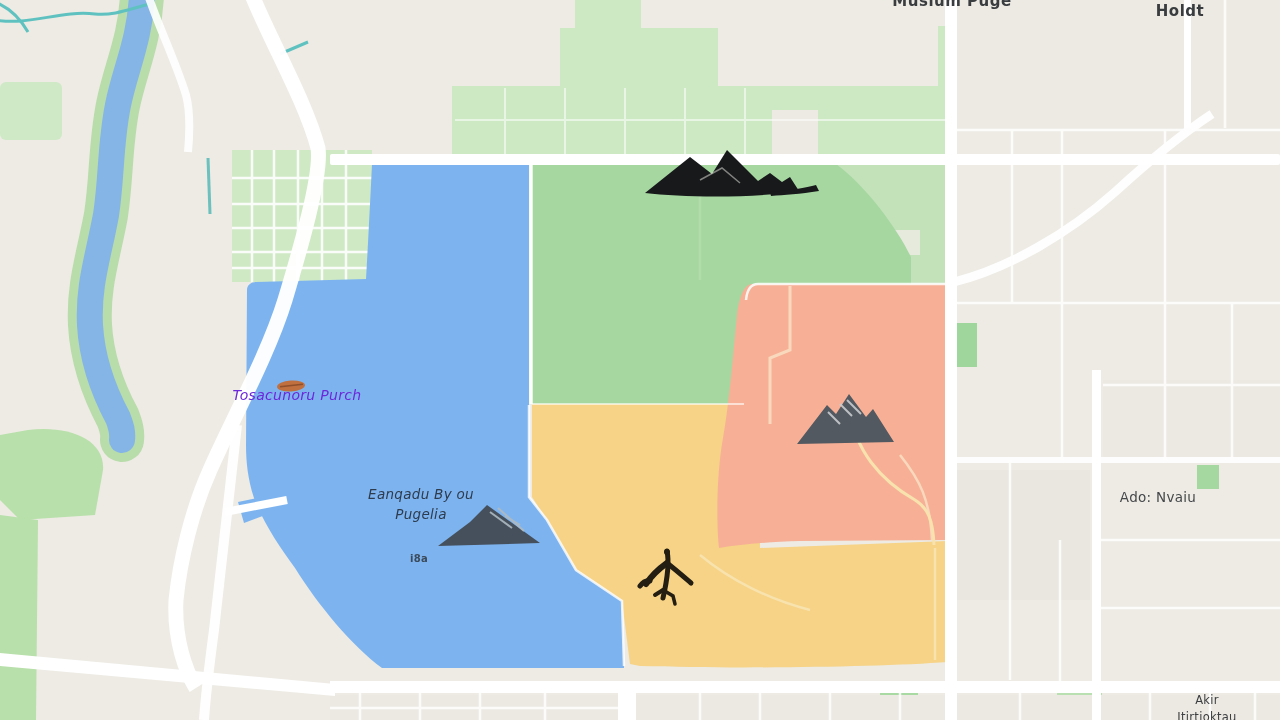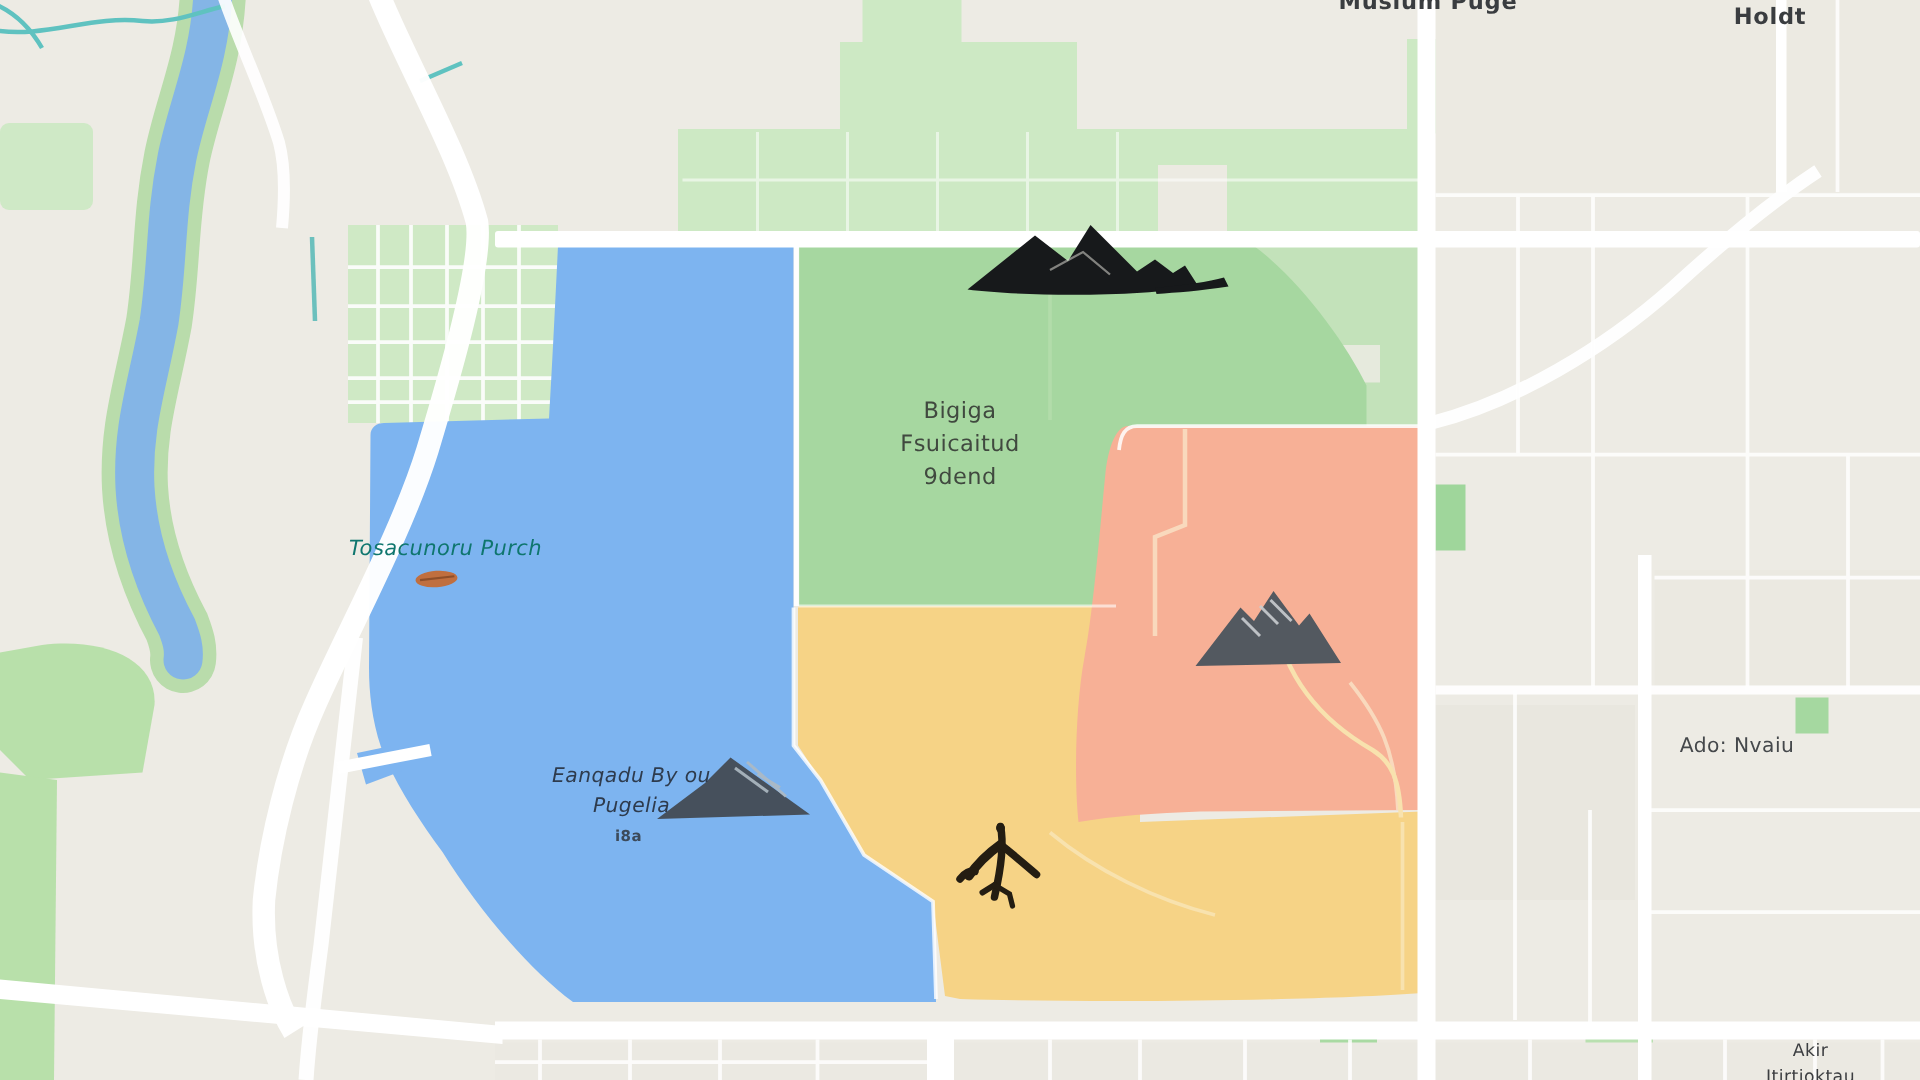--- a/index.html
+++ b/index.html
@@ -8,21 +8,21 @@
     background:#edebe4;
     font-family:"DejaVu Sans","Liberation Sans",sans-serif;
   }
   #map-svg{position:absolute;left:0;top:0;}
   .map-label{
     position:absolute;transform:translate(-50%,-50%);
     color:#3f4245;text-align:center;white-space:pre-line;
     line-height:1.45;letter-spacing:.3px;pointer-events:none;
   }
   .lbl-park{font-size:15px;color:#40493f;font-weight:500;}
-  .lbl-tos{font-size:14px;color:#0f766e;font-weight:500;font-style:italic;}
+  .lbl-tos{font-size:14px;color:#6d28d9;font-weight:500;font-style:italic;margin-top:29px;}
   .lbl-bay{font-size:13.5px;color:#2e3b4d;font-weight:500;font-style:italic;}
   .lbl-bay-sub{font-size:10px;color:#3c4a5a;font-weight:700;}
   .lbl-right{font-size:13.5px;color:#45484b;font-weight:500;}
   .lbl-top{font-size:15px;color:#3a3d40;font-weight:600;letter-spacing:.5px;}
   .lbl-bottom{font-size:11.5px;color:#3c3e41;font-weight:500;margin-top:40px;}
 </style>
 </head>
 <body>
 
 <div id="stage">
@@ -182,27 +182,24 @@
       <circle cx="667" cy="552" r="3" fill="#241d12" stroke="none"></circle>
       <path d="M640,586 C643,582 647,580 650,581" stroke-width="5"></path>
     </g>
 
     <g transform="rotate(-4 291 386)">
       <ellipse cx="291" cy="386" rx="14" ry="5.5" fill="#c06f3f"></ellipse>
       <line x1="280" y1="386" x2="303" y2="385" stroke="#8e4f2a" stroke-width="1.5"></line>
     </g>
   </svg>
 
-  <div class="map-label lbl-park" style="left:640px;top:296px;">Bigiga
-Fsuicaitud
-9dend</div>
 
   <div class="map-label lbl-tos" style="left:297px;top:366px;">Tosacunoru Purch</div>
 
-  <div class="map-label lbl-bay" style="left:421px;top:528px;">Eanqadu By ou
+  <div class="map-label lbl-bay" style="left:421px;top:505px;">Eanqadu By ou
 Pugelia</div>
 
   <div class="map-label lbl-bay-sub" style="left:419px;top:559px;">i8a</div>
 
   <div class="map-label lbl-right" style="left:1158px;top:462px;margin-top:36px;">Ado: Nvaiu</div>
 
   <div class="map-label lbl-top" style="left:952px;top:2px;">Musium Puge</div>
 
   <div class="map-label lbl-top" style="left:1180px;top:1px;">Meattti Holdt</div>
 

